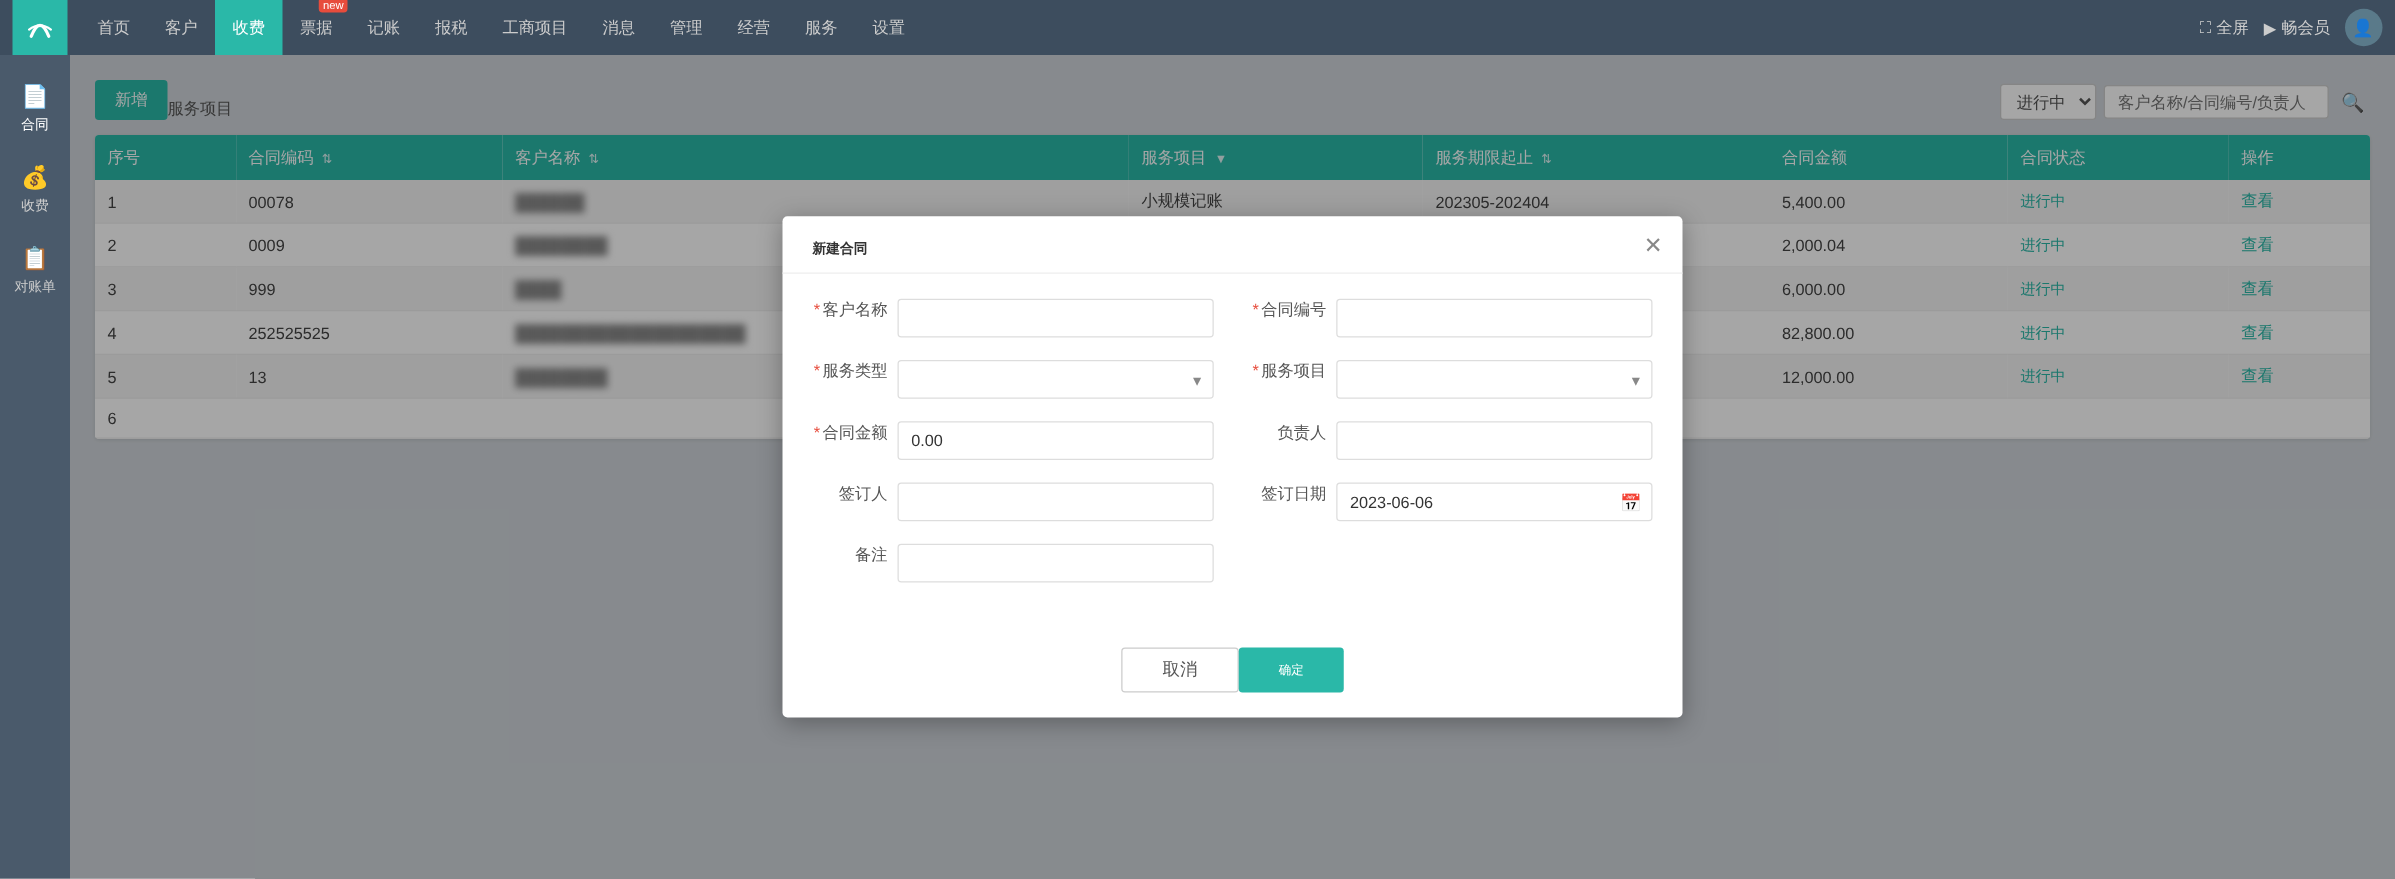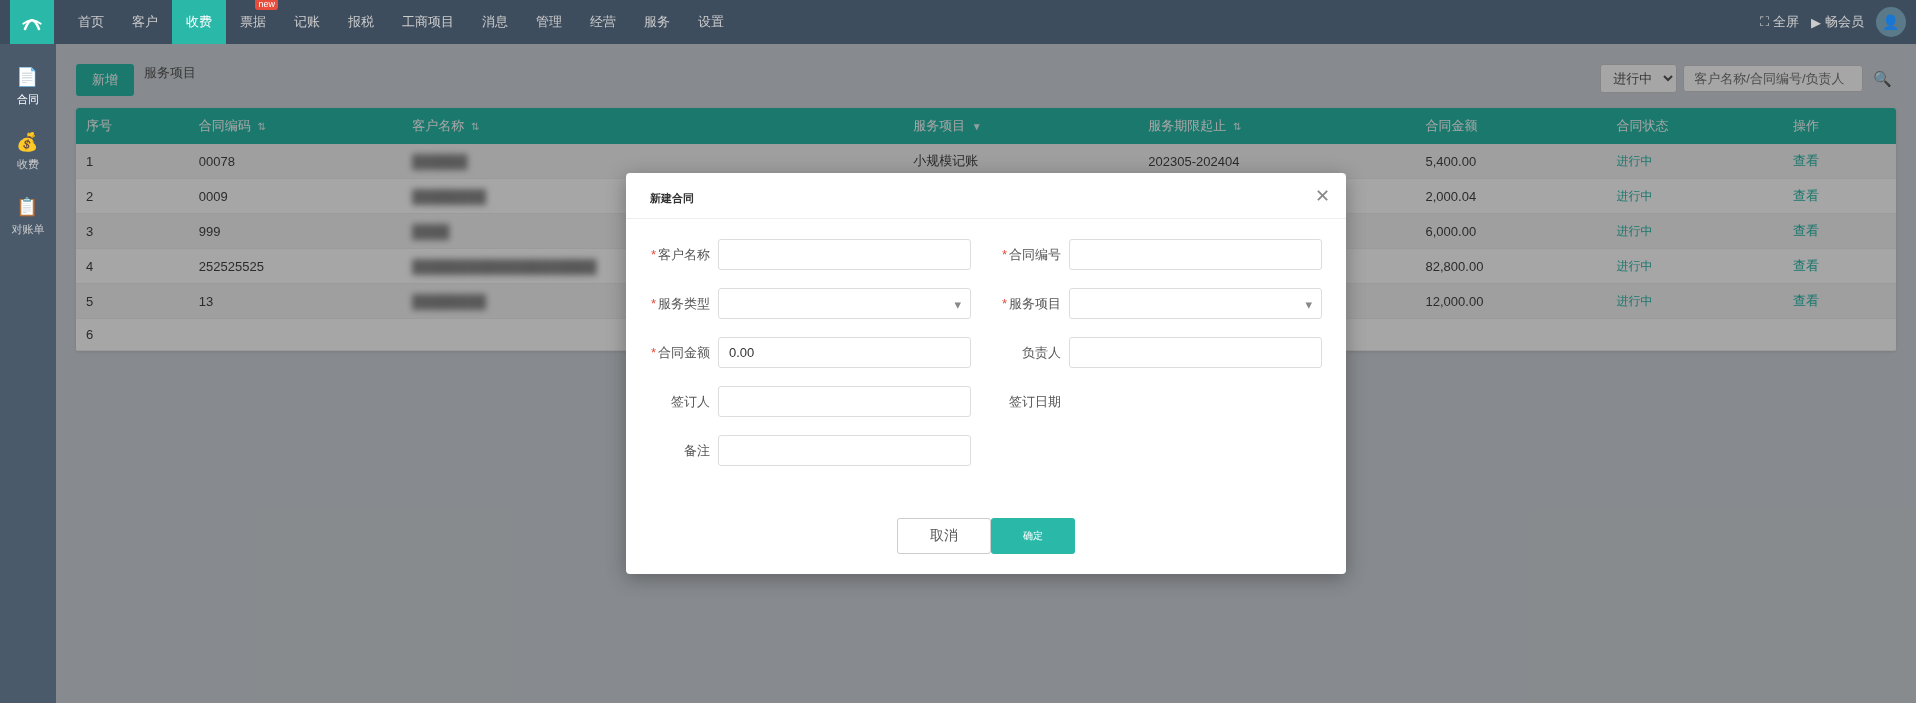--- a/index.html
+++ b/index.html
@@ -104,22 +104,22 @@
     .content-area {
       flex: 1;
       background: #d0d5da;
       padding: 20px;
       position: relative;
     }
 
     
     .toolbar-row {
       display: flex;
-      align-items: flex-start;
-      gap: 10px;
+      align-items: flex-end;
+      gap: 0;
       margin-bottom: 12px;
     }
     .btn-new {
       background: #2ab8a8;
       color: #fff;
       border: none;
       padding: 7px 16px;
       border-radius: 3px;
       cursor: pointer;
       font-size: 13px;
@@ -245,21 +245,21 @@
       padding: 20px 24px;
     }
     .form-row {
       display: flex;
       gap: 30px;
       margin-bottom: 18px;
     }
     .form-group {
       flex: 1;
       display: flex;
-      align-items: center;
+      align-items: flex-start;
       gap: 8px;
     }
     .form-label {
       font-size: 13px;
       color: #555;
       white-space: nowrap;
       min-width: 60px;
       text-align: right;
     }
     .required-star {
@@ -575,20 +575,24 @@
             </div>
           </div>
 
           <div class="form-row">
             <div class="form-group">
               <span class="form-label">签订人</span>
               <input class="form-input" type="text" value="" style="">
             </div>
             <div class="form-group">
               <span class="form-label">签订日期</span>
+              <div class="date-input-wrap">
+                <input class="form-input" type="text" value="2023-06-06" style="">
+                <span class="date-icon">📅</span>
+              </div>
             </div>
           </div>
 
           <div class="form-row">
             <div class="form-group">
               <span class="form-label">备注</span>
               <input class="form-input" type="text" value="" style="flex: 1 1 0%;">
             </div>
             <div class="form-group"></div>
           </div>

